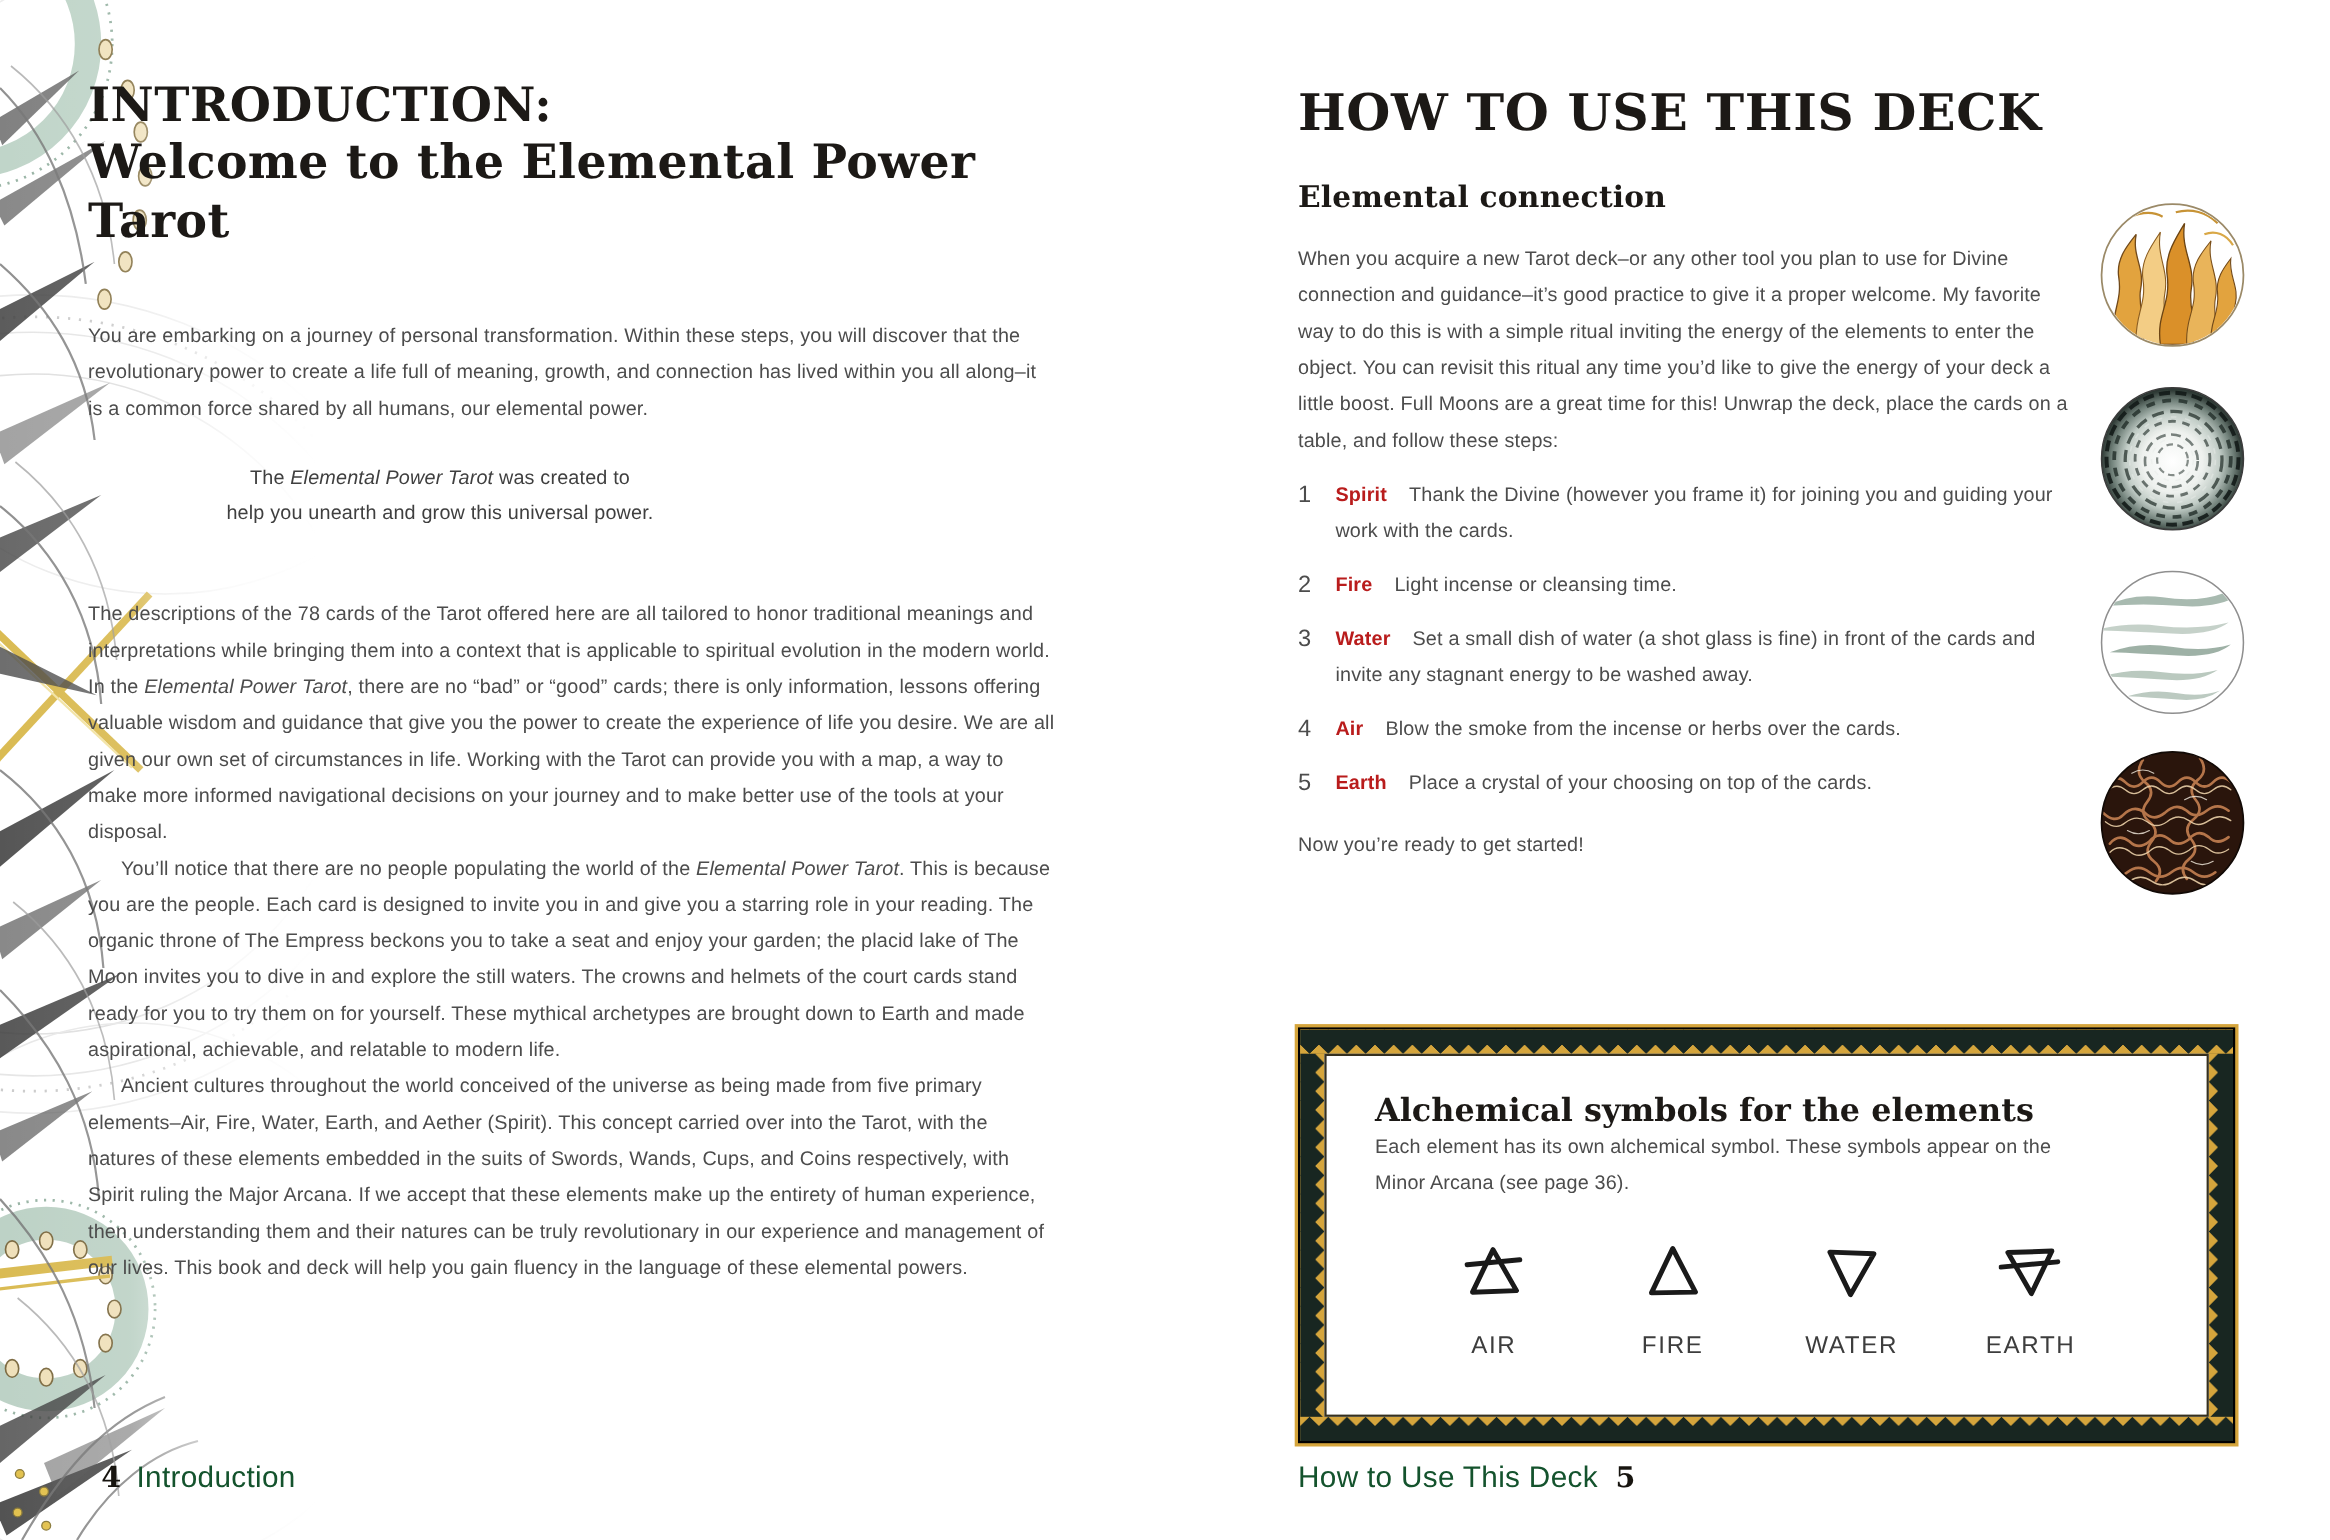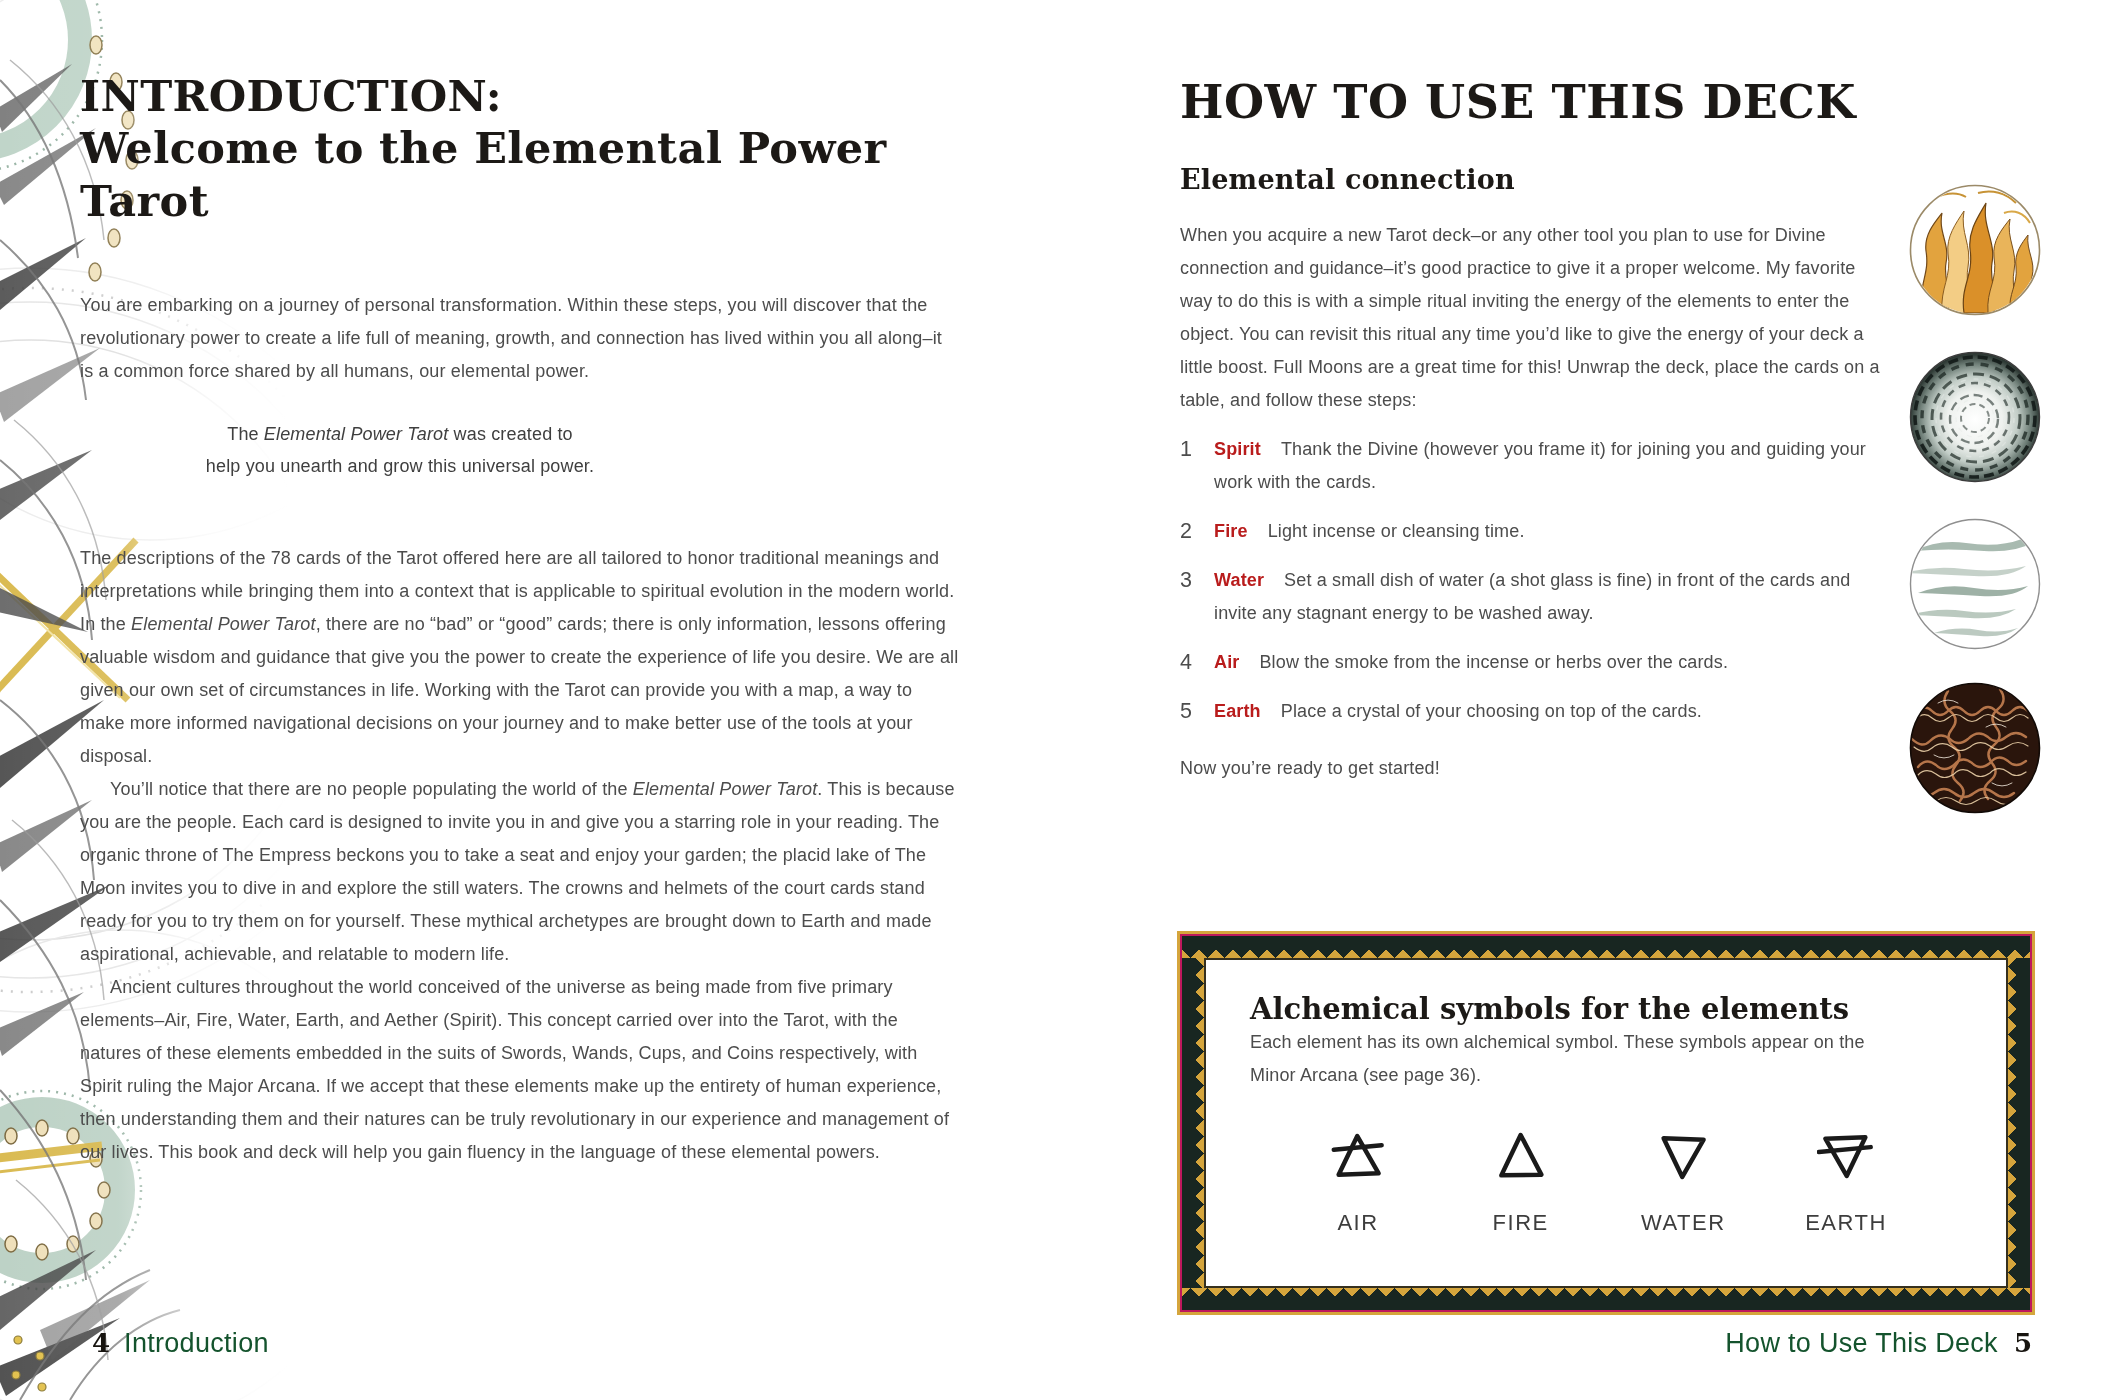--- a/index.html
+++ b/index.html
@@ -34,21 +34,21 @@
   .step-text b{color:#b91c1c;font-weight:700;margin-right:20px;}
   .ready{margin-top:24px;}
 
   
   .circle{position:absolute;left:1908px;width:134px;height:134px;}
   .c1{top:183px;} .c2{top:350px;} .c3{top:517px;} .c4{top:681px;}
 
   
   .alchemy-box{
     position:absolute;left:1180px;top:934px;width:852px;height:378px;box-sizing:border-box;
-    background:#d5a53c;border:2px solid #be185d;box-shadow:0 0 0 3px #d5a53c;
+    background:#d5a53c;border:2px solid #000000;box-shadow:0 0 0 3px #d5a53c;
   }
   .band{position:absolute;background-color:#d5a53c;}
   .band-top{left:0;right:0;top:0;height:22px;
     background-image:conic-gradient(from 315deg at 50% 100%, #182621 0deg 90deg, rgba(0,0,0,0) 90deg 360deg);
     background-size:17px 22px;}
   .band-bottom{left:0;right:0;bottom:0;height:22px;
     background-image:conic-gradient(from 135deg at 50% 0%, #182621 0deg 90deg, rgba(0,0,0,0) 90deg 360deg);
     background-size:17px 22px;}
   .band-left{top:22px;bottom:22px;left:0;width:22px;
     background-image:conic-gradient(from 225deg at 100% 50%, #182621 0deg 90deg, rgba(0,0,0,0) 90deg 360deg);
@@ -63,21 +63,21 @@
   .box-title{font-size:29px;}
   .box-body{width:640px;}
   .symbols{margin-top:36px;margin-left:52px;width:600px;display:flex;justify-content:space-between;}
   .sym-col{display:flex;flex-direction:column;align-items:center;width:112px;}
   .sym-label{margin-top:24px;font-size:22px;letter-spacing:1.5px;color:#3d3d3d;}
 
   
   .footer-left{position:absolute;left:92px;top:1328px;display:flex;align-items:baseline;gap:14px;}
   .page-num{font-family:"DejaVu Serif","Liberation Serif",serif;font-weight:700;font-size:26px;color:#17140f;}
   .footer-label{font-size:27px;color:#14532d;letter-spacing:.3px;}
-  .footer-right{position:absolute;left:1180px;top:1328px;width:852px;text-align:right;}
+  .footer-right{position:absolute;left:1180px;top:1328px;width:852px;}
   .footer-right .footer-label{margin-right:16px;}
 </style>
 </head>
 <body>
 
 <svg class="left-art" viewBox="0 0 340 1400" aria-hidden="true">
   <defs>
     <linearGradient id="fadeR" x1="0" y1="0" x2="1" y2="0">
       <stop offset="0" stop-color="#ffffff" stop-opacity="0"></stop>
       <stop offset="0.35" stop-color="#ffffff" stop-opacity="0.08"></stop>

